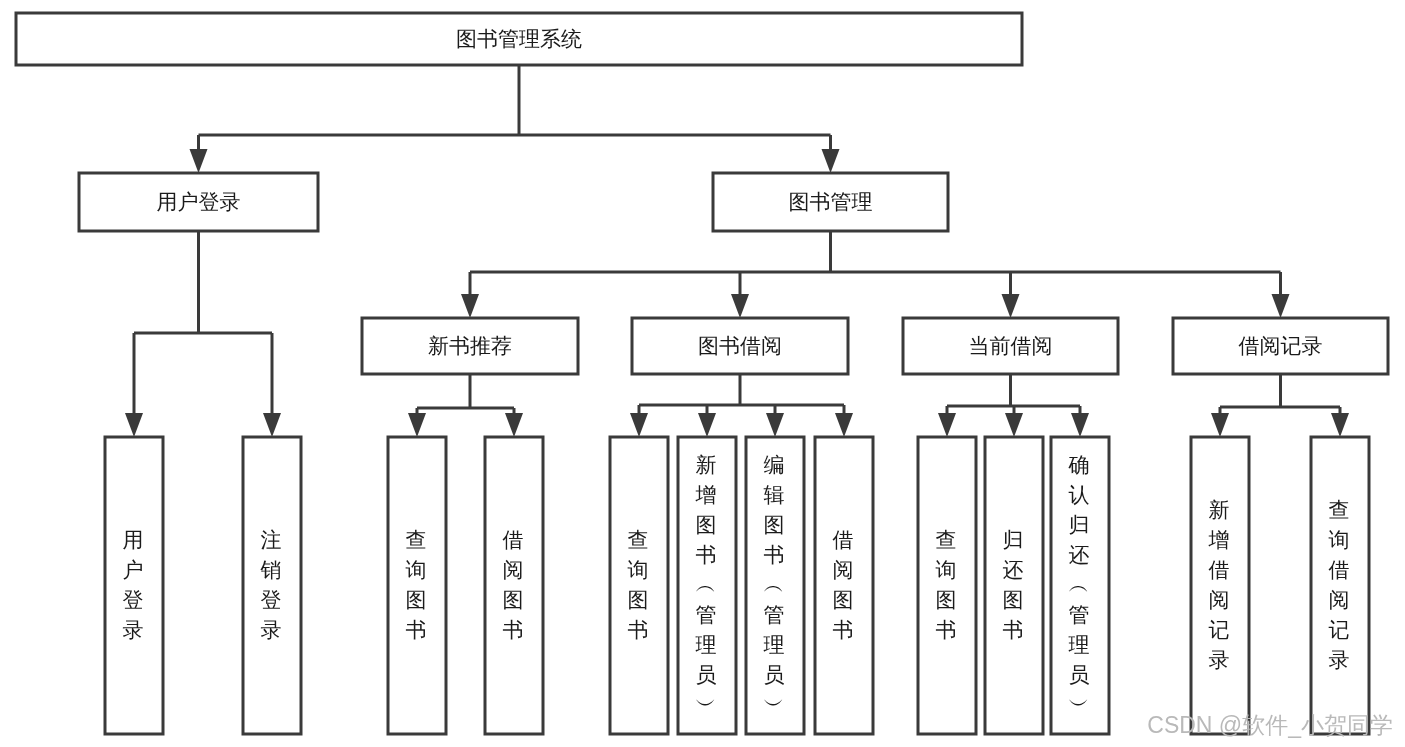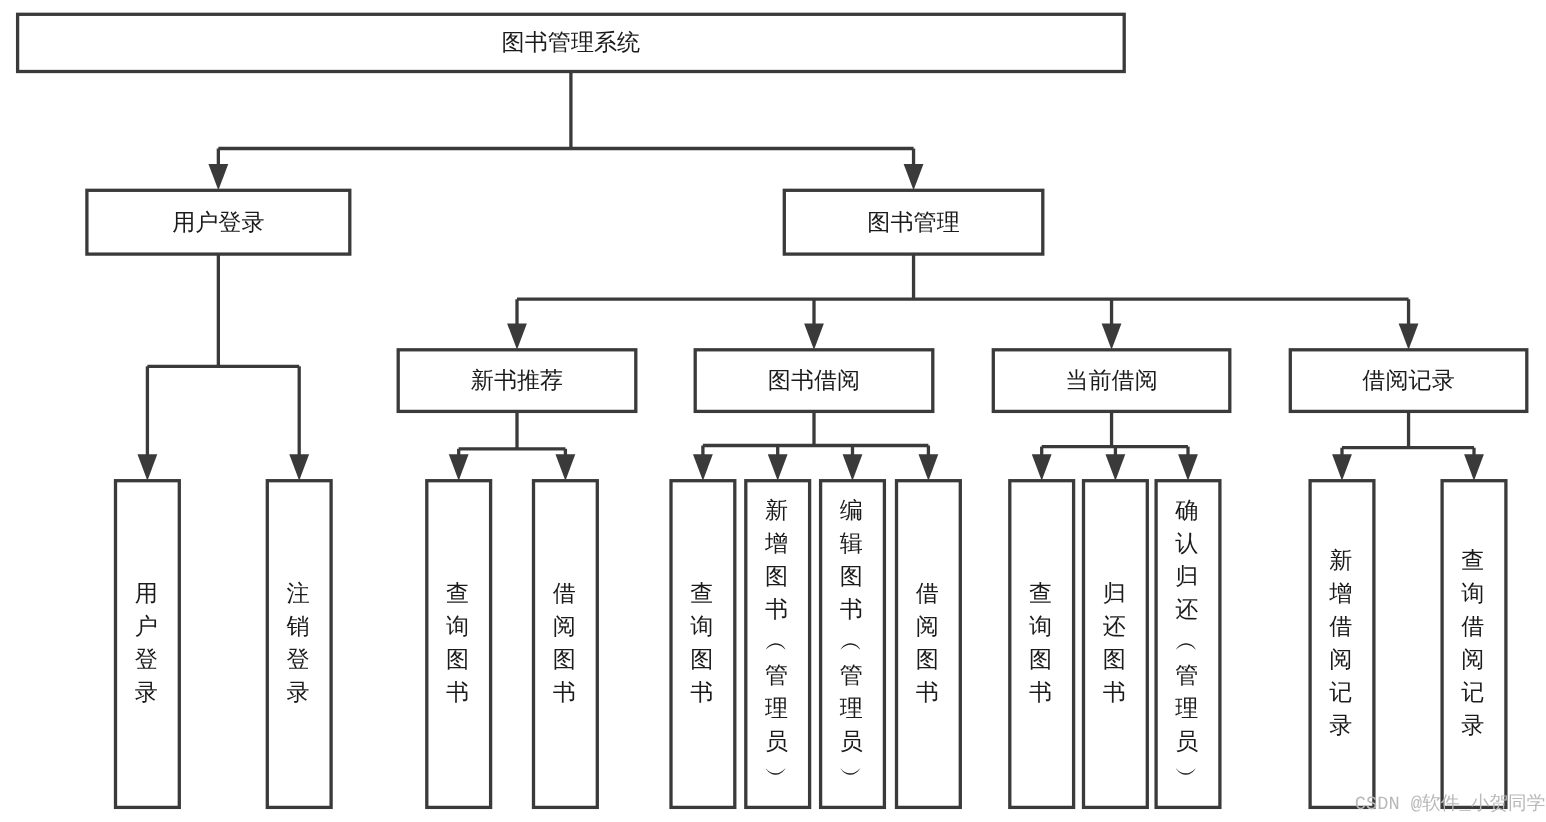--- a/index.html
+++ b/index.html
@@ -51,24 +51,24 @@
   .node-label-v {
     font-family: "DejaVu Sans", "Liberation Sans", sans-serif;
     font-size: 21px;
     fill: #1b1b1b;
     text-anchor: middle;
     dominant-baseline: middle;
     letter-spacing: 2px;
   }
   .watermark-text {
     position: absolute;
-    right: 0;
+    right: 12px;
     bottom: 6px;
-    font-family: Liberation Mono, monospace;
-    font-size: 17px;
+    font-family: Liberation Sans, sans-serif;
+    font-size: 23px;
     color: #b9b9b9;
     white-space: nowrap;
     user-select: none;
   }
 </style>
 </head>
 <body>
 
 <div id="diagram-root">
   <svg class="diagram-canvas" viewBox="0 0 1405 747">

